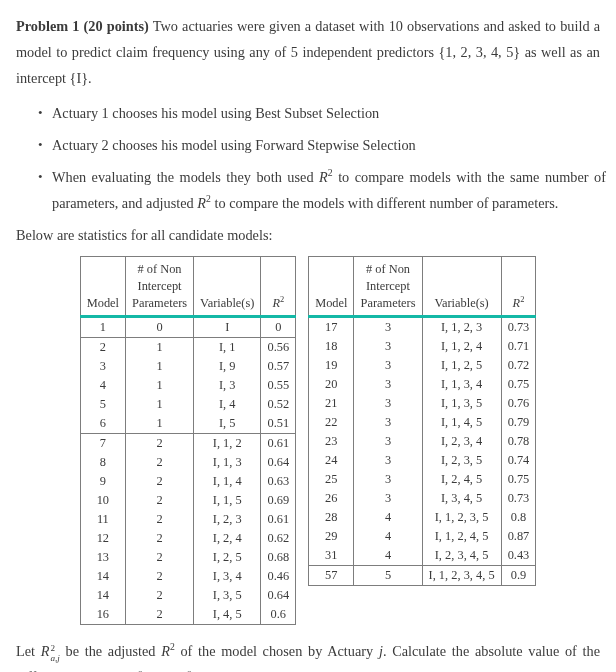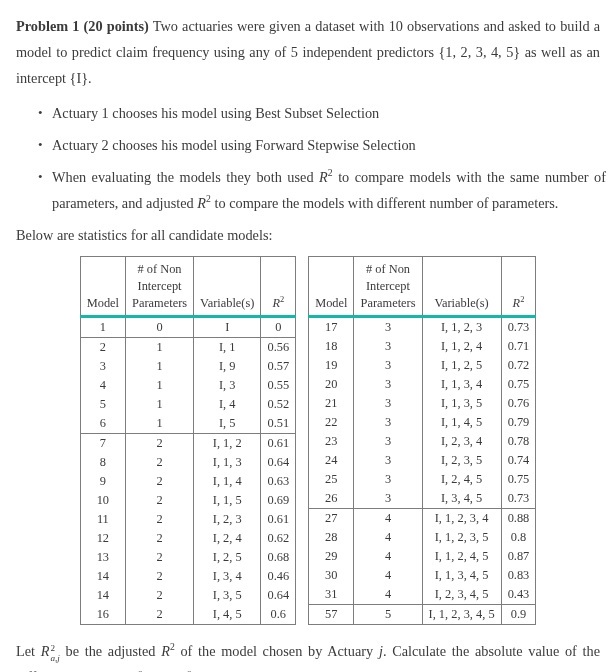--- a/index.html
+++ b/index.html
@@ -300,43 +300,31 @@
             <td>3</td>
             <td>I, 2, 4, 5</td>
             <td>0.75</td>
           </tr>
           <tr>
             <td>26</td>
             <td>3</td>
             <td>I, 3, 4, 5</td>
             <td>0.73</td>
           </tr>
-          <tr class="group-start">
-            <td>27</td>
-            <td>4</td>
-            <td>I, 1, 2, 3, 4</td>
-            <td>0.88</td>
-          </tr>
           <tr>
             <td>28</td>
             <td>4</td>
             <td>I, 1, 2, 3, 5</td>
             <td>0.8</td>
           </tr>
           <tr>
             <td>29</td>
             <td>4</td>
             <td>I, 1, 2, 4, 5</td>
             <td>0.87</td>
-          </tr>
-          <tr>
-            <td>30</td>
-            <td>4</td>
-            <td>I, 1, 3, 4, 5</td>
-            <td>0.83</td>
           </tr>
           <tr>
             <td>31</td>
             <td>4</td>
             <td>I, 2, 3, 4, 5</td>
             <td>0.43</td>
           </tr>
           <tr class="group-start">
             <td>57</td>
             <td>5</td>

